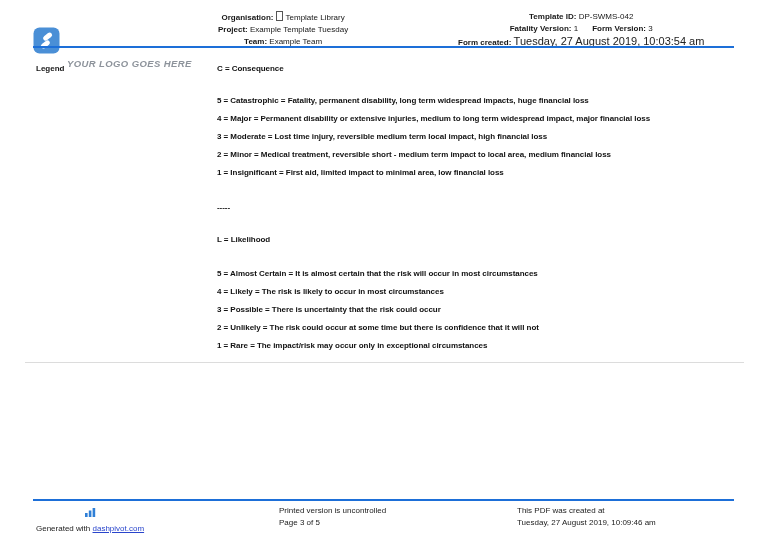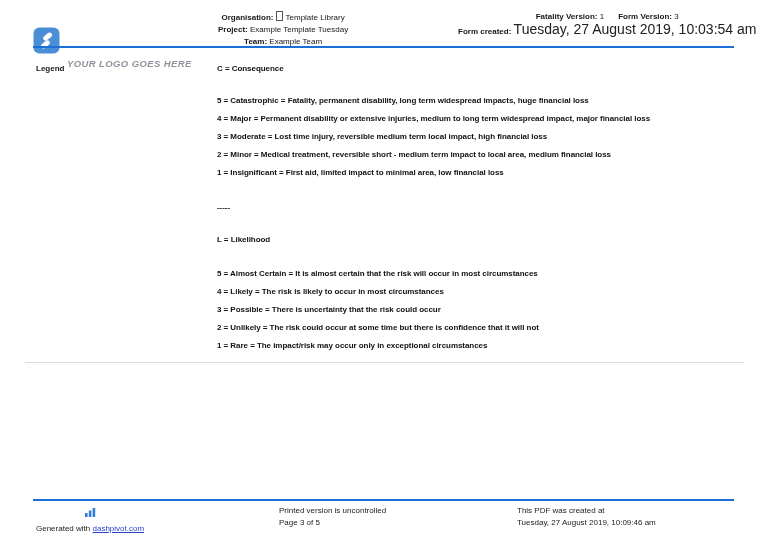--- a/index.html
+++ b/index.html
@@ -15,21 +15,21 @@
   .hdr-left{position:absolute;left:33px;top:11px;display:flex;align-items:center;gap:7px;}
   .logo-badge{width:27px;height:27px;display:block;}
   .logo-text{
     font-size:9.5px;font-weight:bold;font-style:italic;
     color:#8d939b;letter-spacing:.4px;white-space:nowrap;margin-top:47px;
   }
   .hdr-block{position:absolute;top:11px;font-size:8px;line-height:12px;white-space:nowrap;text-align:center;}
   .hdr-org{left:218px;}
   .hdr-tpl{left:458px;}
   .hdr-label{font-weight:bold;}
-  .hdr-small{font-size:14px;color:#222;}
+  .hdr-small{font-size:11px;color:#222;}
   .gap-inline{display:inline-block;width:14px;}
   .tofu{
     display:inline-block;width:5px;height:8px;
     border:1px solid #555;margin:0 3px 0 2px;vertical-align:-1px;
   }
   .blue-rule{position:absolute;left:33px;width:701px;height:2px;background:#1d6fd8;}
   .rule-top{top:46px;}
   .rule-bottom{top:499px;}
   
   .legend-label{
@@ -71,20 +71,21 @@
     <span class="logo-text">YOUR LOGO GOES HERE</span>
   </div>
 
   <div class="hdr-block hdr-org">
     <div><span class="hdr-label">Organisation:</span><span class="tofu"></span><span>Template Library</span></div>
     <div><span class="hdr-label">Project:</span> <span>Example Template Tuesday</span></div>
     <div><span class="hdr-label">Team:</span> <span>Example Team</span></div>
   </div>
 
   <div class="hdr-block hdr-tpl">
+    <div><span class="hdr-label">Template ID:</span> <span>DP-SWMS-042</span></div>
     <div><span class="hdr-label">Fatality Version:</span> <span>1</span><span class="gap-inline"></span><span class="hdr-label">Form Version:</span> <span>3</span></div>
     <div><span class="hdr-label">Form created:</span> <span class="hdr-small">Tuesday, 27 August 2019, 10:03:54 am</span></div>
   </div>
 
   <div class="blue-rule rule-top"></div>
 
   <div class="legend-label">Legend</div>
 
   <div class="legend-col">
     <div class="leg-line">C = Consequence</div>

